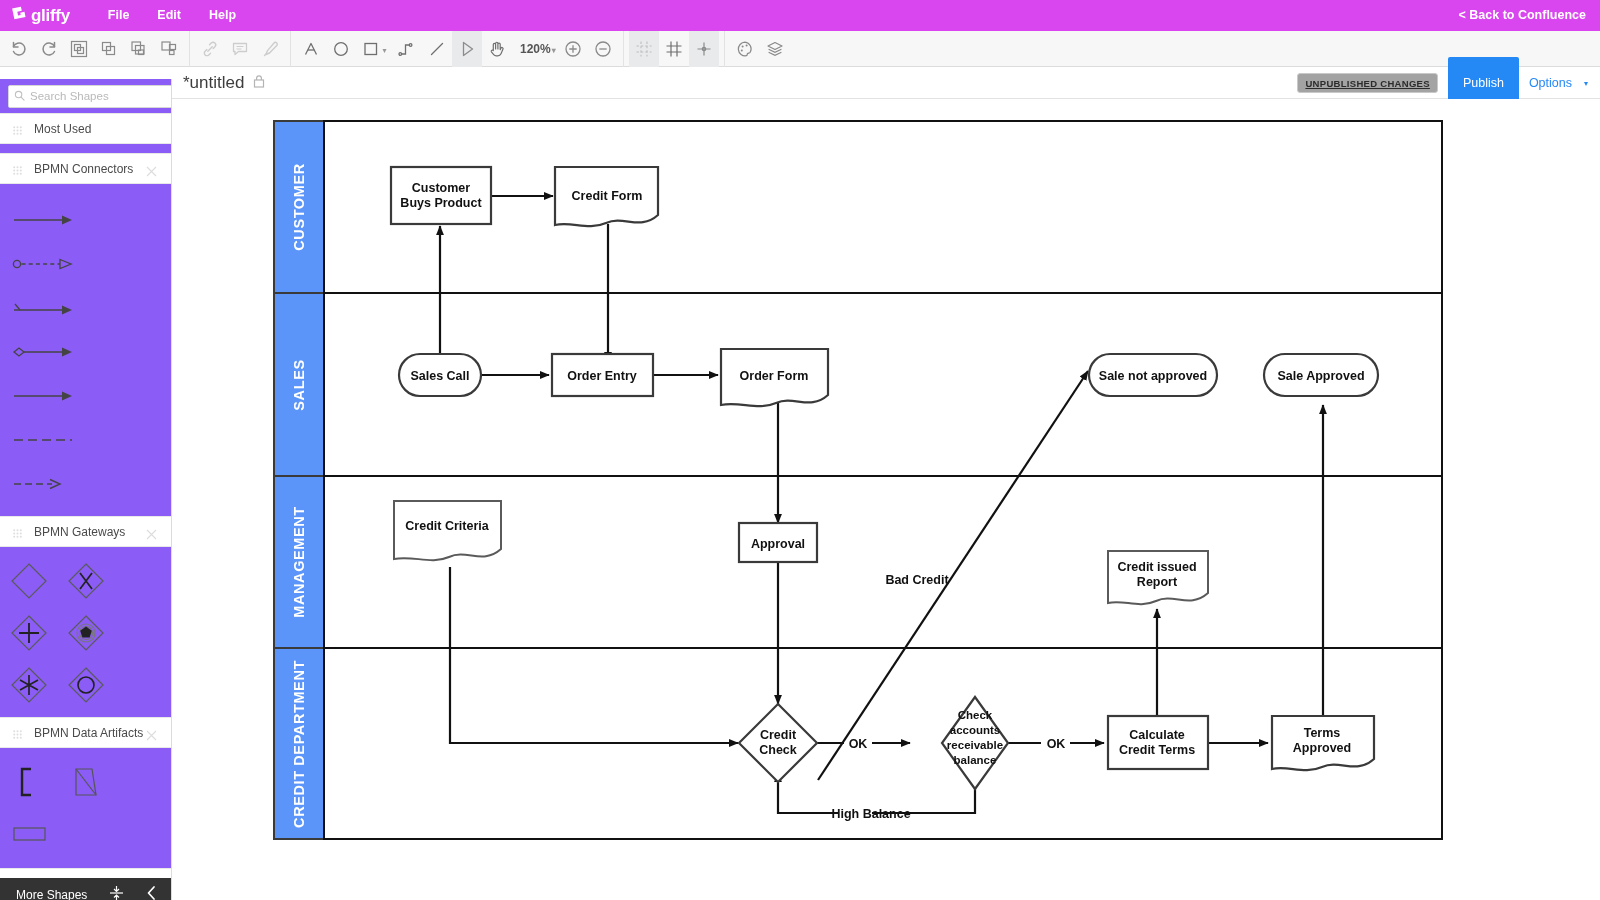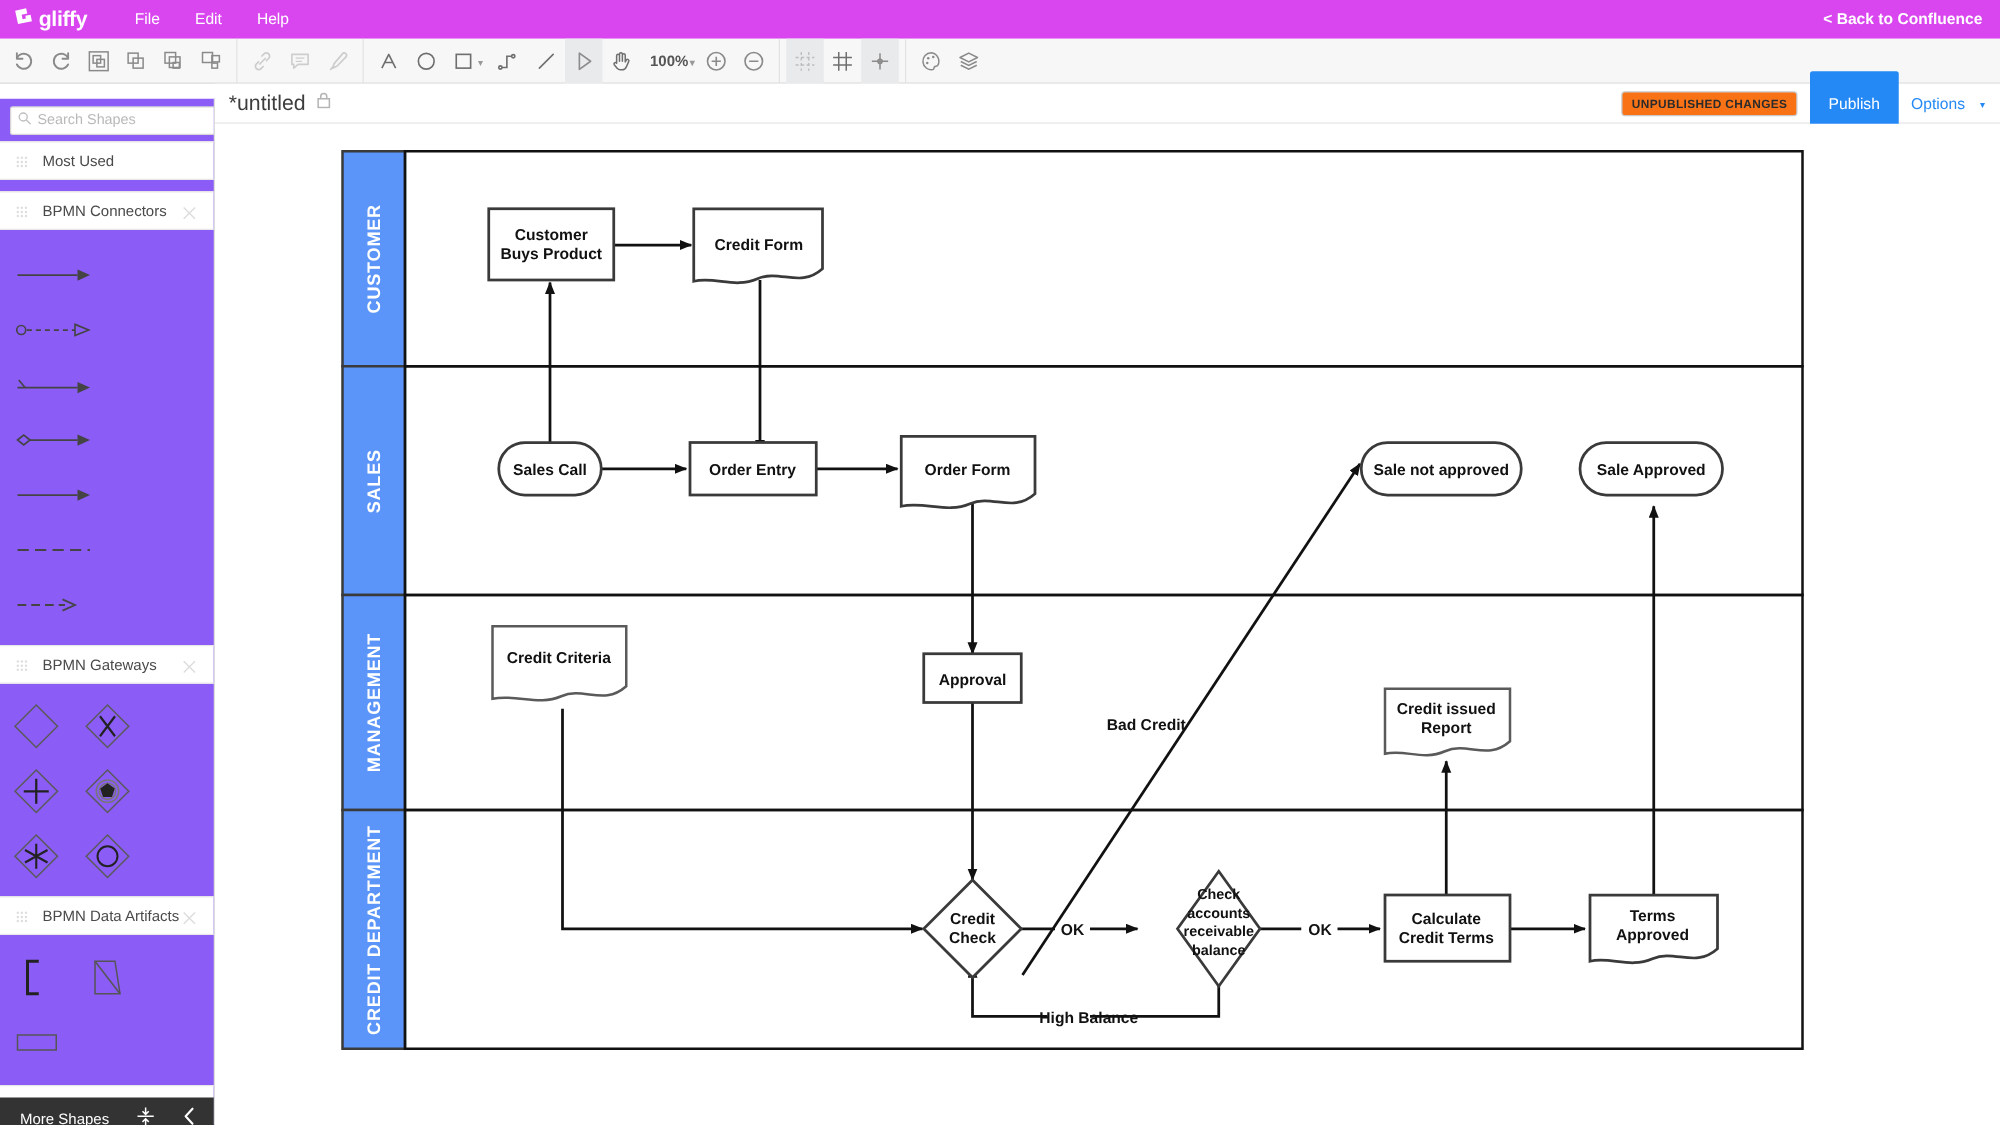--- a/index.html
+++ b/index.html
@@ -16,21 +16,21 @@
     position:absolute; left:0; top:0; width:1600px; height:31px;
     background:#d946ef; display:flex; align-items:center;
   }
   #logo{ display:flex; align-items:center; margin-left:10px; }
   #logo .mark{ width:19px; height:19px; position:relative; }
   #logo .wordmark{
     color:#fff; font-size:17px; font-weight:bold; letter-spacing:-0.3px;
     margin-left:2px;
   }
   .menu-item{
-    color:#fff; font-size:12.5px; font-weight:normal; padding:0 14px;
+    color:#fff; font-size:12.5px; font-weight:bold; padding:0 14px;
     line-height:31px; cursor:pointer; white-space:nowrap;
   }
   #menu-group{ display:flex; margin-left:24px; }
   #back-link{
     position:absolute; right:14px; top:0; line-height:31px;
     color:#fff; font-size:12.5px; font-weight:bold; cursor:pointer;
   }
 
   
   #toolbar{
@@ -100,23 +100,23 @@
 
   
   #docbar{
     position:absolute; left:172px; top:67px; width:1428px; height:32px;
     background:#fff; border-bottom:1px solid #e2e2e2; display:flex; align-items:center;
   }
   #doctitle{ font-size:17px; color:#3d3d3d; margin-left:11px; }
   #lockico{ margin-left:9px; opacity:.55; }
   #docright{ position:absolute; right:12px; display:flex; align-items:center; gap:10px; }
   #unpub{
-    border:1px solid #c9c9c9; border-radius:3px; background:#f97316;
+    border:1px solid #c9c9c9; border-radius:3px; background:#a3a3a3;
     font-size:9.5px; font-weight:bold; color:#2b2b2b; letter-spacing:.3px;
-    padding:4px 7px 3px 7px; cursor:pointer;
+    padding:4px 7px 3px 7px; cursor:pointer;text-decoration:underline;
   }
   #publish{
     background:#2589f5; color:#fff; border:0; border-radius:2px;
     font-size:12.5px; padding:19px 15px; cursor:pointer;
     font-family:"Liberation Sans", sans-serif;
   }
   #options{
     color:#2589f5; font-size:12.5px; cursor:pointer; display:flex; align-items:center; gap:12px;
   }
   #options .car{ font-size:8px; position:relative; top:1px; }
@@ -251,21 +251,21 @@
         <path d="M6.5 3.5 L6.5 16.5 L15.5 10 Z" stroke-linejoin="round"></path>
       </svg>
     </div>
     <div class="tb-btn">
       <svg width="20" height="20" viewBox="0 0 20 20" fill="none" stroke="#6f6f6f" stroke-width="1.2">
         <path d="M6.3 11.5 V5.6 a1.15 1.15 0 0 1 2.3 0 V10 V4.4 a1.15 1.15 0 0 1 2.3 0 V10 V5.2 a1.15 1.15 0 0 1 2.3 0 V10.6 l0.9 -1.6 a1.1 1.1 0 0 1 1.9 1.1 l-2 4.6 a3.6 3.6 0 0 1 -3.3 2.1 h-1.4 a3.4 3.4 0 0 1 -2.6 -1.2 l-2.3 -2.8 a1.15 1.15 0 0 1 1.7 -1.5 z" stroke-linejoin="round"></path>
       </svg>
     </div>
   </div>
   <div id="zoomlabel">
-    <span>100%</span>
+    <span>120%</span>
     <span class="tb-caret">▾</span>
   </div>
   <div class="tb-group">
     <div class="tb-btn">
       <svg width="20" height="20" viewBox="0 0 20 20" fill="none" stroke="#8a8a8a" stroke-width="1.3">
         <circle cx="10" cy="10" r="7"></circle>
           <path d="M10 6.3 v7.4 M6.3 10 h7.4"></path>
       </svg>
     </div>
     <div class="tb-btn">

